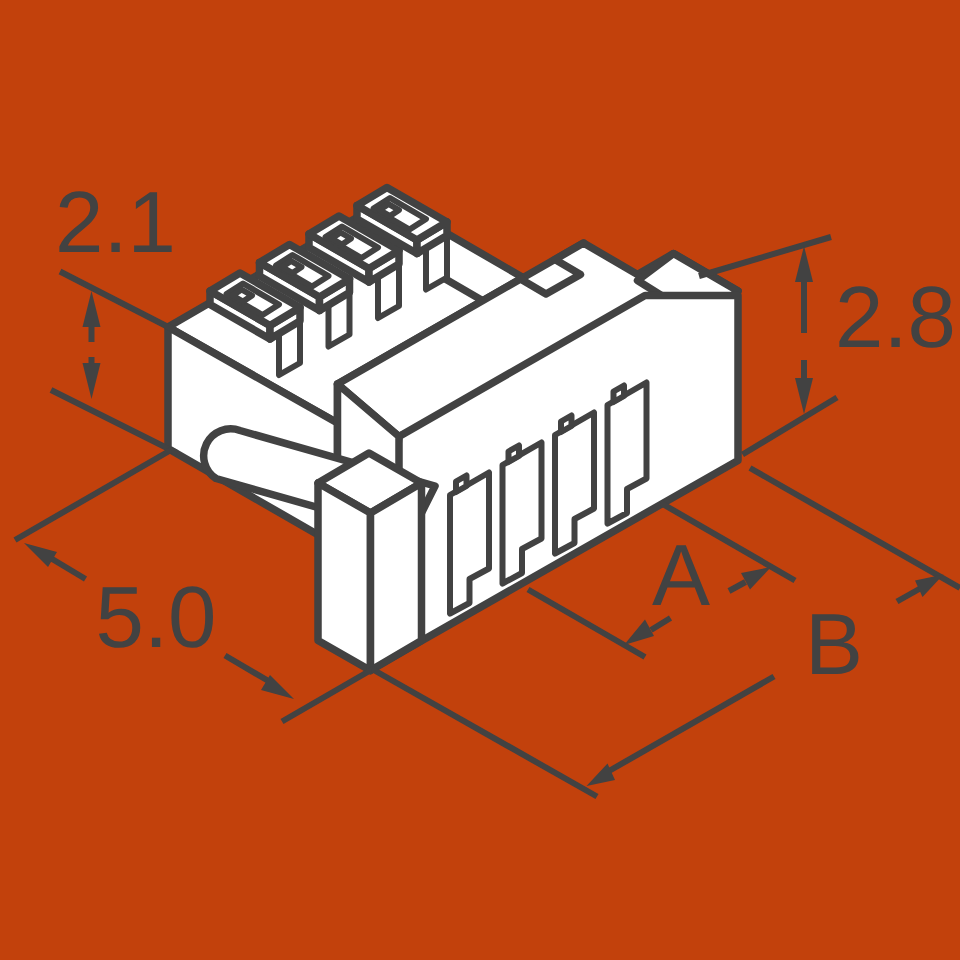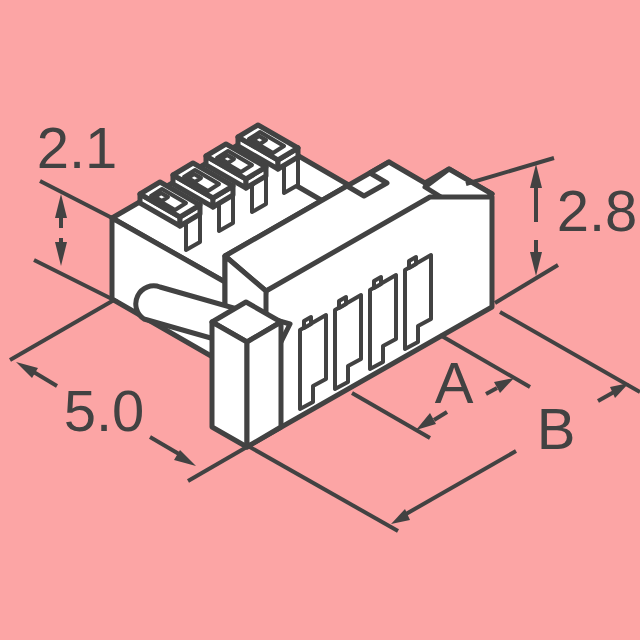--- a/index.html
+++ b/index.html
@@ -4,21 +4,21 @@
 <style>
   html, body {
     margin: 0;
     padding: 0;
     background: #ffffff;
   }
   .canvas {
     position: relative;
     width: 640px;
     height: 640px;
-    background: #fca5a5;
+    background: #c2410c;
     overflow: hidden;
     font-family: "Liberation Sans", sans-serif;
   }
   svg { display: block; }
   .face {
     fill: #ffffff;
     stroke: #424242;
     stroke-width: 5;
     stroke-linejoin: round;
   }

